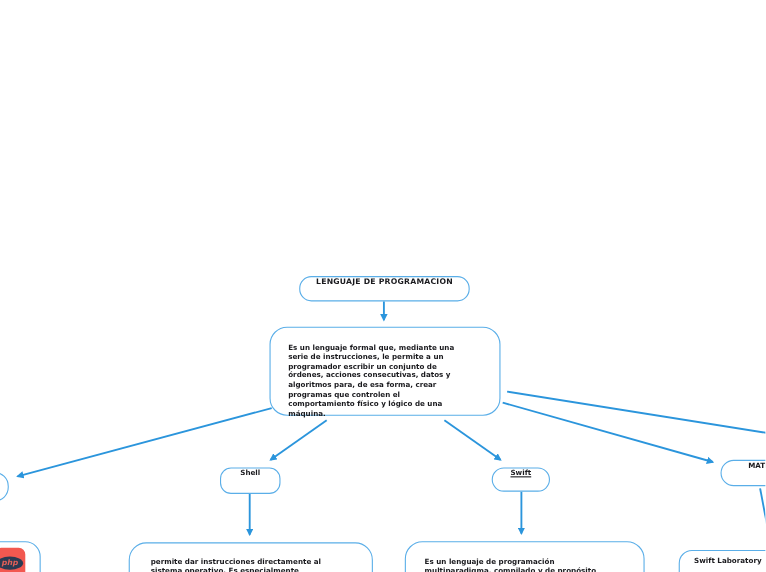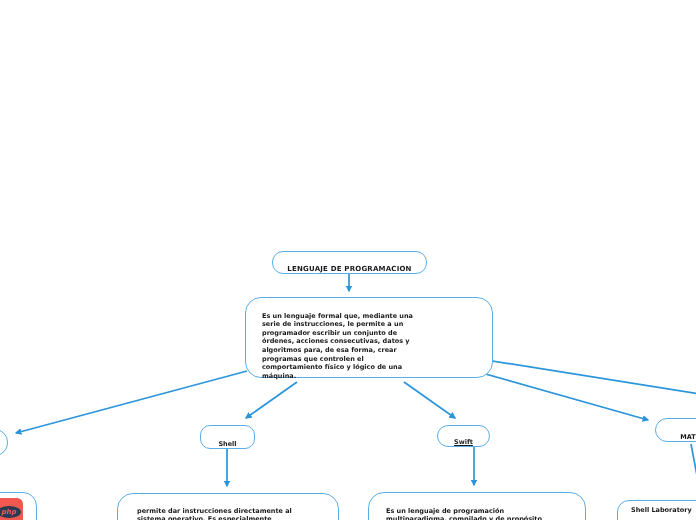--- a/index.html
+++ b/index.html
@@ -20,38 +20,38 @@
   .node {
     position: absolute;
     background: #ffffff;
     border: 1.6px solid #5aaee8;
     box-sizing: border-box;
     color: #1a1a1e;
     font-weight: bold;
   }
   .label-node {
     display: flex;
-    align-items: flex-end;
+    align-items: flex-start;
     justify-content: center;
     font-size: 6.5px;
     border-radius: 11px;
     white-space: nowrap;
   }
   .text-node {
     border-radius: 16px;
     font-size: 6.5px;
     line-height: 8.6px;
     white-space: pre-line;
   }
   
   .node-root        { left: 272px; top: 251px; width: 155px; height: 23px; font-size: 7px; letter-spacing: 0.2px; }
-  .node-definition  { left: 245px; top: 297px; width: 248px; height: 81px; padding: 5px 12px 5px 16px; }
+  .node-definition  { left: 245px; top: 297px; width: 210px; height: 81px; padding: 5px 12px 5px 16px; }
   .node-left-partial{ left: -68px; top: 429px; width: 76px;  height: 27px; border-radius: 13px; }
   .node-shell       { left: 200px; top: 425px; width: 55px;  height: 24px; border-radius: 10px; }
-  .node-swift       { left: 437px; top: 425px; width: 53px;  height: 22px; border-radius: 11px; text-decoration: underline; }
+  .node-swift       { left: 447px; top: 425px; width: 53px;  height: 22px; border-radius: 11px; text-decoration: underline; }
   .node-matlab      { left: 655px; top: 418px; width: 80px;  height: 24px; border-radius: 12px; }
   .node-php         { left: -160px; top: 492px; width: 197px; height: 70px; border-radius: 14px; }
   .node-shell-desc  { left: 117px; top: 493px; width: 222px; height: 70px; padding: 4px 14px 5px 19px; }
   .node-swift-desc  { left: 368px; top: 492px; width: 218px; height: 70px; padding: 5px 14px 5px 17px; }
   .node-matlab-desc { left: 617px; top: 500px; width: 170px; height: 34px; border-radius: 12px; padding: 5px 10px 5px 13px; white-space: nowrap; }
   
   .php-badge {
     position: absolute;
     left: 154px; top: 5px;
     width: 28px; height: 28px;
@@ -129,21 +129,21 @@
   <div class="node text-node node-swift-desc">
     <span>Es un lenguaje de programación
 multiparadigma, compilado y de propósito
 general, ofreciendo así una alta</span>
   </div>
 
   <div class="node label-node node-matlab">
     <span>MATLAB</span>
   </div>
   <div class="node text-node node-matlab-desc">
-    <span>Shell Laboratory</span>
+    <span>Swift Laboratory</span>
   </div>
 
   <div class="node node-php">
     <div class="php-badge">
       <div class="php-oval">
         <span>php</span>
       </div>
     </div>
   </div>
 

